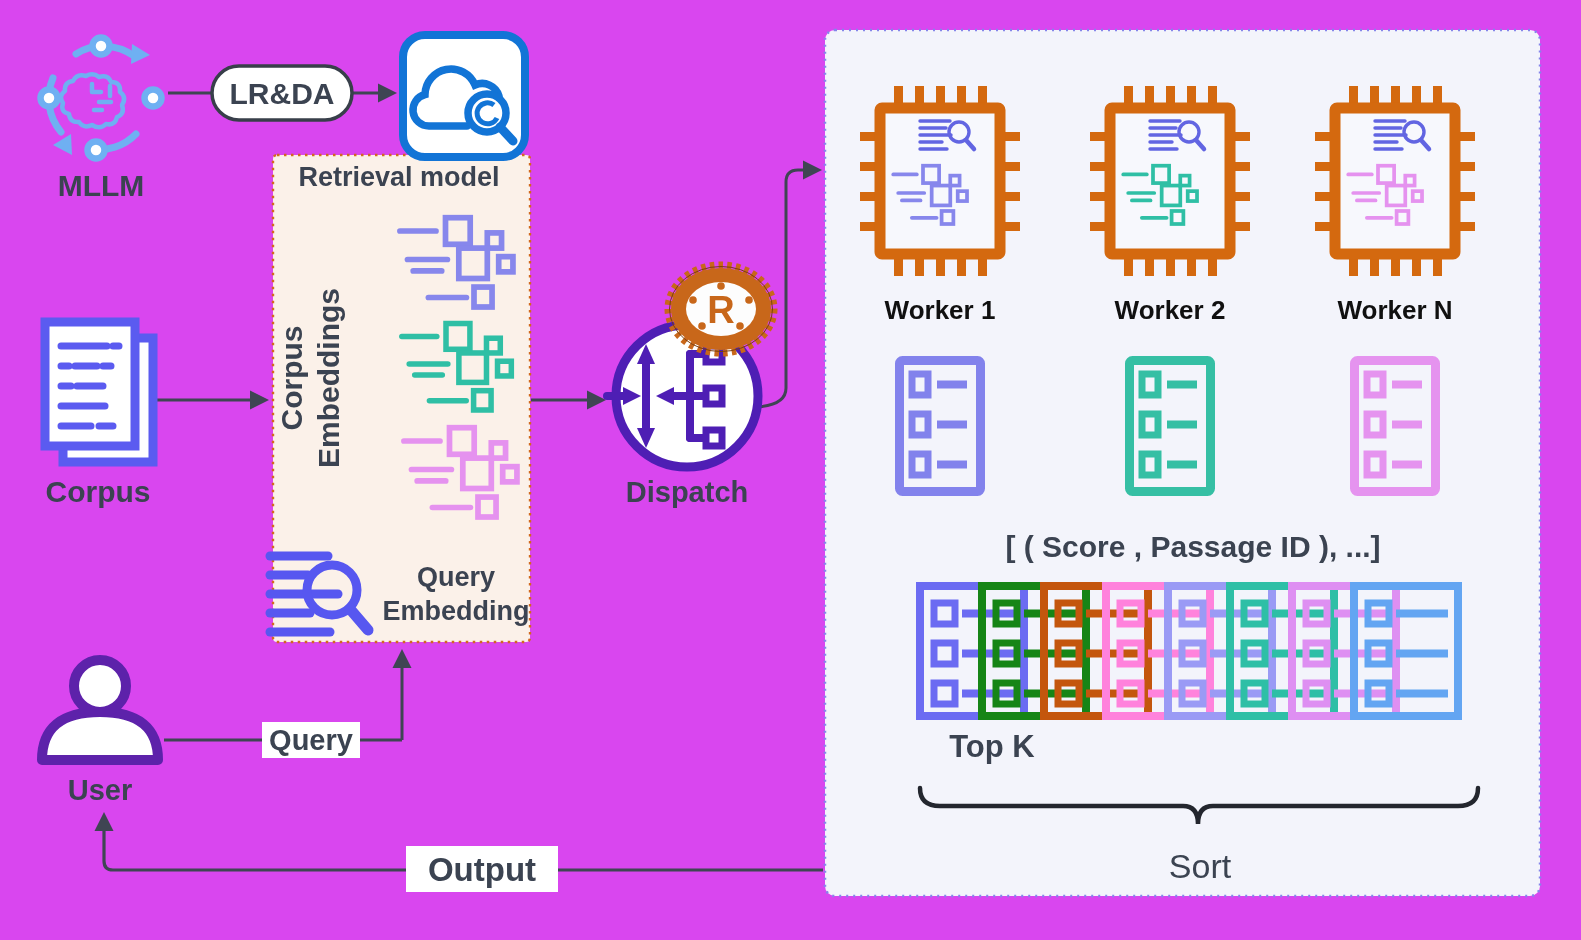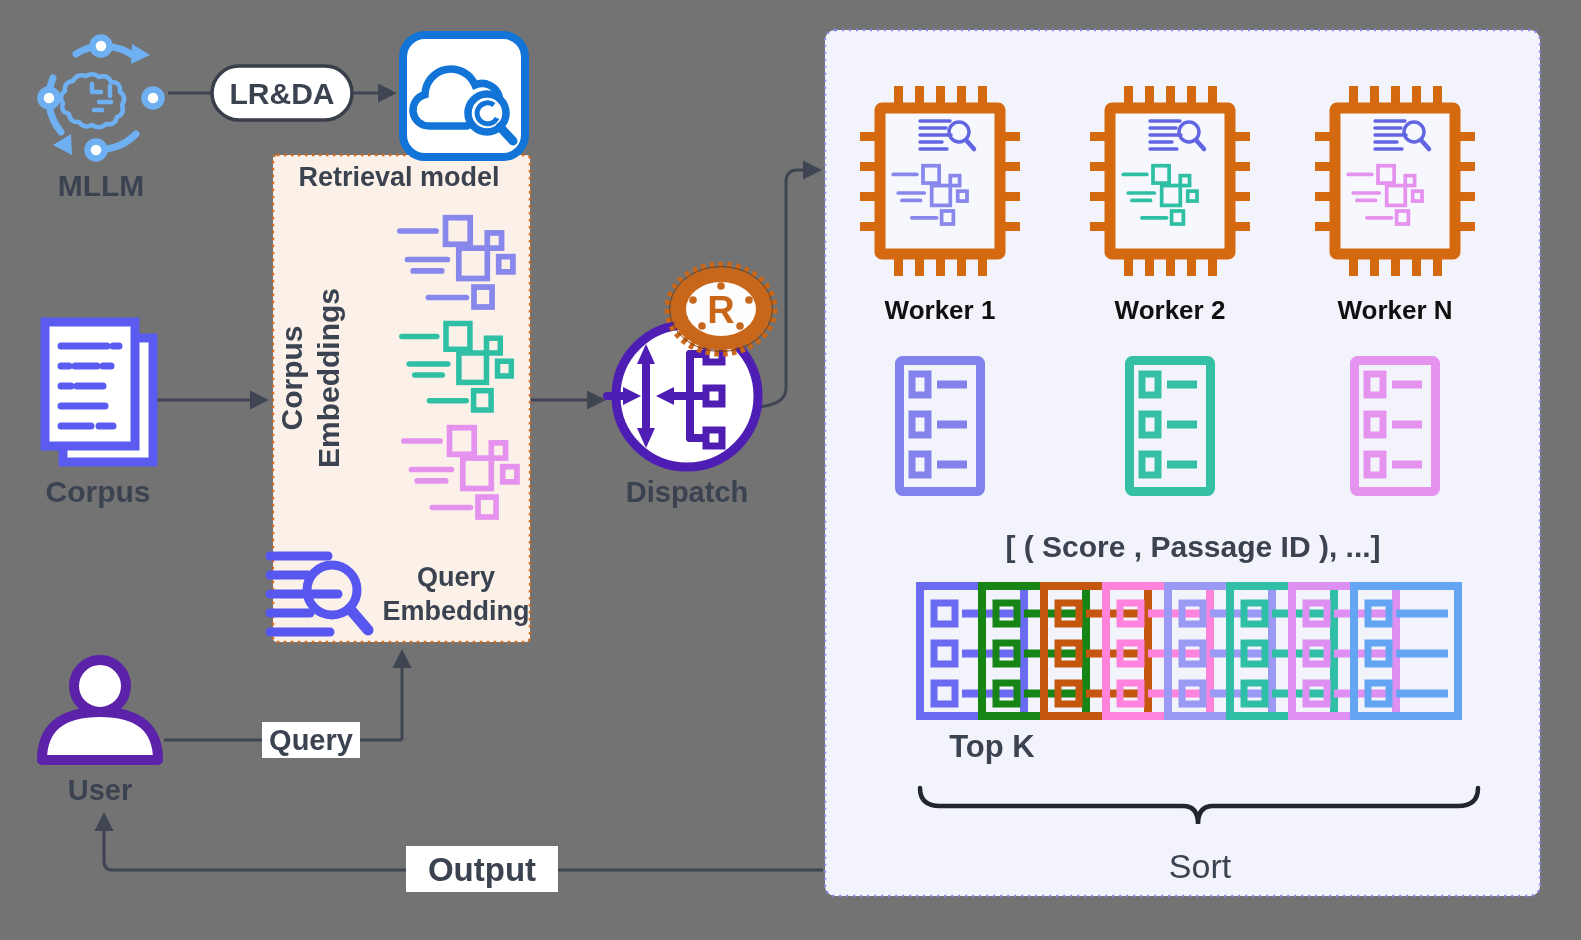--- a/index.html
+++ b/index.html
@@ -1,16 +1,16 @@
 <!DOCTYPE html>
 <html><head>
 <meta charset="utf-8">
 <style>
   html,body{margin:0;padding:0;background:#ffffff;}
-  #stage{position:relative;width:1581px;height:940px;background:#737373;overflow:hidden;
+  #stage{position:relative;width:1581px;height:940px;background:#d946ef;overflow:hidden;
          font-family:"Liberation Sans",sans-serif;}
   svg{position:absolute;left:0;top:0;}
   text{font-family:"Liberation Sans",sans-serif;}
   .lbl{fill:#3B4351;font-weight:700;}
   .lbl-black{fill:#101010;font-weight:700;}
   .lbl-light{fill:#3B4351;font-weight:400;}
 </style>
 </head>
 <body>
 

